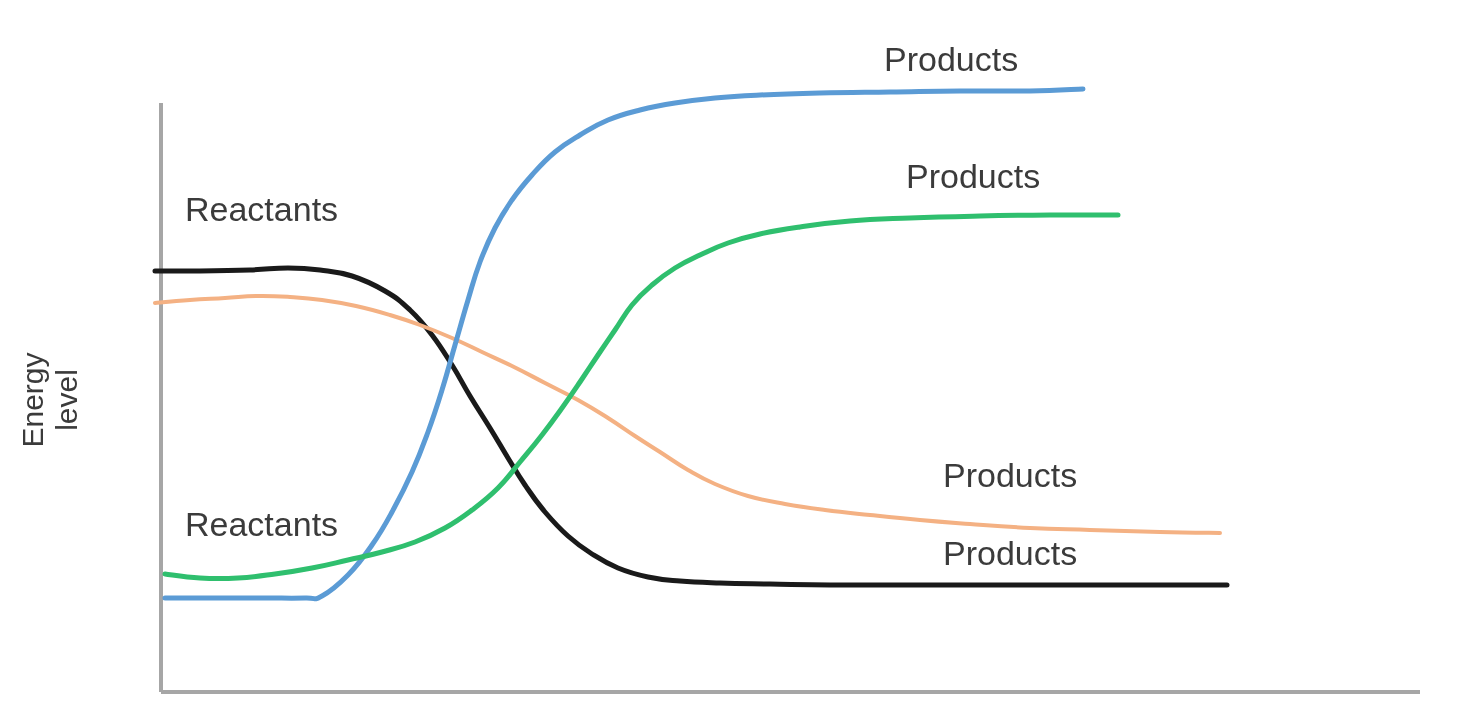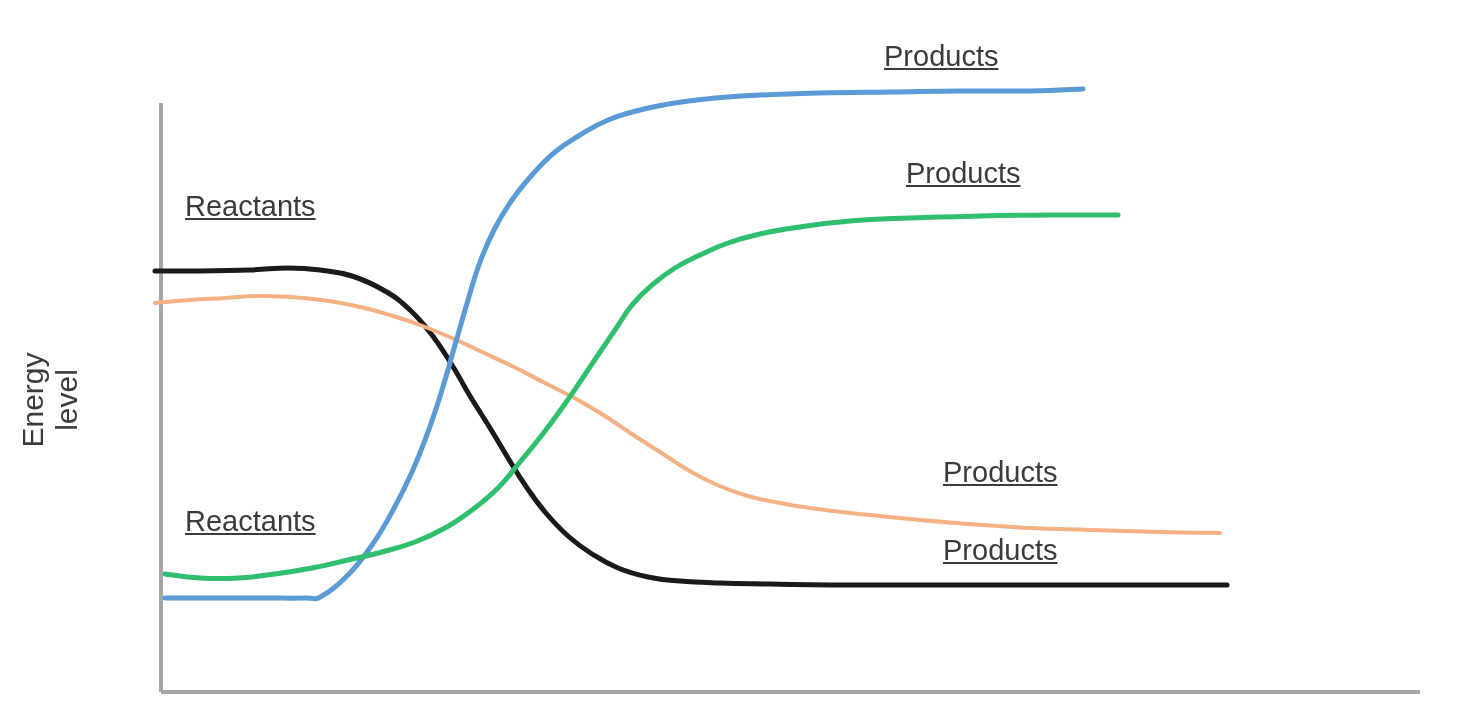--- a/index.html
+++ b/index.html
@@ -32,26 +32,25 @@
     stroke-linejoin: round;
   }
   .axis-line {
     stroke: #a6a6a6;
     stroke-width: 4;
     stroke-linecap: butt;
   }
   .annotation {
     position: absolute;
     color: #3b3b3b;
-    font-size: 29px;
+    font-size: 34px;
     font-family: "Liberation Sans", sans-serif;
     white-space: nowrap;
     letter-spacing: 0px;
     line-height: 1.1;
-    text-decoration: underline;
   }
   #ylabel {
     position: absolute;
     left: 16px;
     top: 300px;
     width: 200px;
     color: #3b3b3b;
     font-size: 30px;
     font-family: "Liberation Sans", sans-serif;
     transform: rotate(-90deg);

